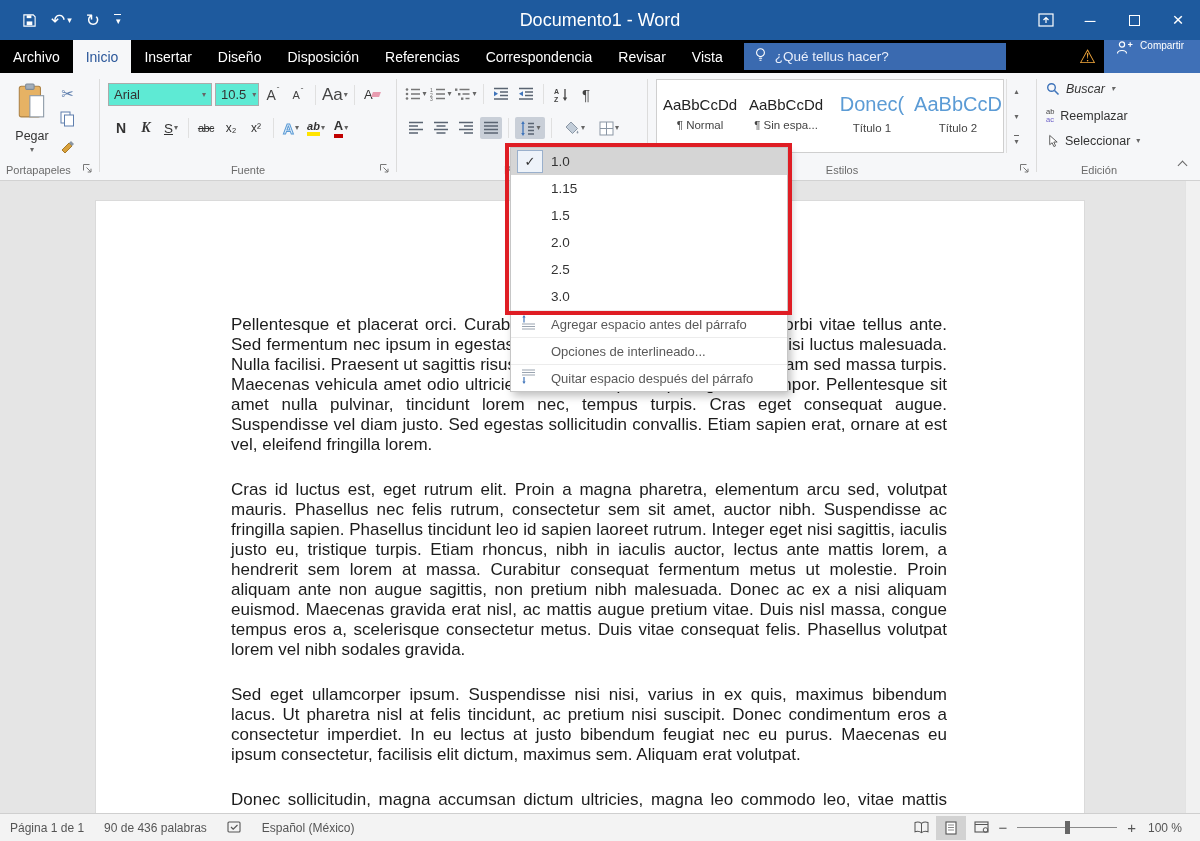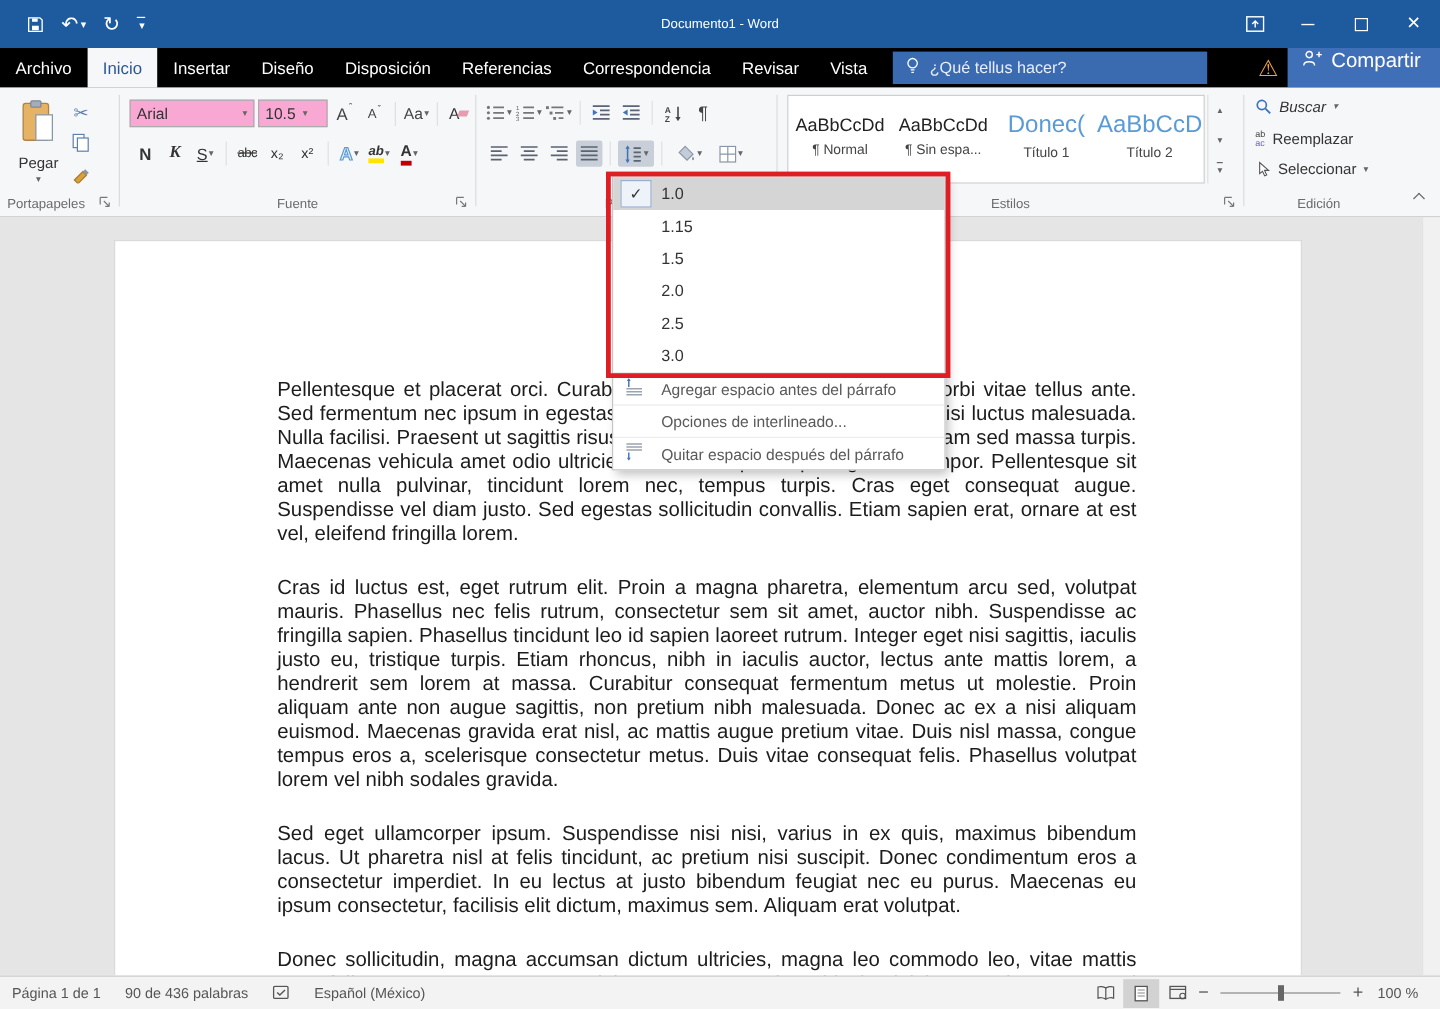--- a/index.html
+++ b/index.html
@@ -5,47 +5,47 @@
   * { margin:0; padding:0; box-sizing:border-box; }
   html,body { width:1200px; height:841px; }
   body { font-family:"Liberation Sans", sans-serif; overflow:hidden; background:#e5e5e5; }
   .window { position:relative; width:1200px; height:841px; }
 
   
   .titlebar { position:absolute; left:0; top:0; width:1200px; height:40px; background:#1e5a9e; display:flex; align-items:center; }
   .qat { display:flex; align-items:center; gap:14px; padding-left:22px; color:#fff; }
   .qat .qbtn { display:flex; align-items:center; color:#fff; font-size:17px; cursor:default; }
   .qat .mini-caret { font-size:9px; margin-left:2px; }
-  .titletext { position:absolute; left:0; right:0; top:0; height:40px; display:flex; align-items:center; justify-content:center; color:#fff; font-size:11px; pointer-events:none; }
+  .titletext { position:absolute; left:0; right:0; top:0; height:40px; display:flex; align-items:center; justify-content:center; color:#fff; font-size:18px; pointer-events:none; }
   .winbtns { position:absolute; right:0; top:0; height:40px; display:flex; align-items:center; }
   .winbtn { width:44px; height:40px; display:flex; align-items:center; justify-content:center; color:#fff; font-size:15px; }
   .maxbox { width:11px; height:11px; border:1px solid #fff; display:inline-block; }
 
   
   .tabrow { position:absolute; left:0; top:40px; width:1200px; height:33px; background:#000000; display:flex; align-items:stretch; }
   .tab { padding:0 13px; display:flex; align-items:center; color:#fff; font-size:14px; white-space:nowrap; }
   .tab.active { background:#f6f7f9; color:#2b579a; }
   .searchband { margin-left:8px; display:flex; align-items:center; gap:8px; background:#3a6ab0; color:#e8eefb; width:262px; padding:0 10px; font-size:13.5px; align-self:center; height:27px; }
   .tab-spacer { flex:1; }
   .warnwrap { display:flex; align-items:center; padding-right:8px; }
   .warnicon { color:#f0a63c; font-size:19px; }
-  .sharebtn { background:#3f70b7; color:#fff; display:flex; align-items:flex-end; gap:7px; padding:0 16px 12px 12px; font-size:17px; }
+  .sharebtn { background:#3f70b7; color:#fff; display:flex; align-items:flex-start; gap:7px; padding:0 16px 12px 12px; font-size:10px; }
 
   
   .ribbon { position:absolute; left:0; top:73px; width:1200px; height:108px; background:#f6f7f9; border-bottom:1px solid #d2d2d2; font-size:12px; color:#444; }
   .gsep { position:absolute; top:6px; bottom:8px; width:1px; background:#dcdcdc; }
   .group { position:absolute; top:0; height:107px; }
   .grouplabel { position:absolute; bottom:4px; left:0; right:0; text-align:center; font-size:11px; color:#6b6b6b; }
   .launcher { position:absolute; bottom:5px; right:5px; width:12px; height:12px; }
   .rowf { position:absolute; display:flex; align-items:center; gap:3px; }
   .rbtn { min-width:22px; height:22px; display:flex; align-items:center; justify-content:center; gap:1px; border-radius:2px; }
   .rbtn.active { background:#c9cfd8; }
   .caret { font-size:8px; color:#666; line-height:1; }
   .vsep { width:1px; height:20px; background:#e0e0e0; margin:0 3px; }
-  .combo { display:flex; align-items:center; background:#f9a8d4; border:1px solid #ababab; height:23px; padding:0 5px; font-size:13px; color:#333; gap:6px; }
+  .combo { display:flex; align-items:center; background:#5eead4; border:1px solid #ababab; height:23px; padding:0 5px; font-size:13px; color:#333; gap:6px; }
 
   
   .pegarbtn { position:absolute; left:10px; top:10px; width:44px; height:84px; display:flex; flex-direction:column; align-items:center; gap:3px; }
   .pegarbtn .plabel { font-size:12.5px; color:#333; margin-top:4px; }
   .clipcol { position:absolute; left:60px; top:12px; display:flex; flex-direction:column; gap:8px; align-items:center; }
   .scissors { color:#5f7fae; font-size:15px; }
 
   
   .boldN { font-weight:bold; font-size:14px; color:#333; }
   .italK { font-style:italic; font-family:"Liberation Serif", serif; font-weight:bold; font-size:14px; color:#333; }
@@ -216,35 +216,35 @@
           </svg>
       </span>
     </div>
 
     <div class="group" style="left:100px; width:296px;">
       <div class="rowf" style="left:8px; top:10px;">
         <span class="combo" style="width:104px; justify-content:space-between;">
           <span>Arial</span>
           <span class="caret">▾</span>
         </span>
-        <span class="combo" style="width:58px; ">
+        <span class="combo" style="width:44px; ">
           <span>10.5</span>
           <span class="caret">▾</span>
         </span>
         <span class="rbtn">
             <span style="font-size:14px;">A</span>
             <span style="font-size:8px; margin-top:-10px;">ˆ</span>
           </span>
         <span class="rbtn">
             <span style="font-size:11px;">A</span>
             <span style="font-size:8px; margin-top:-8px;">ˇ</span>
           </span>
         <span class="vsep"></span>
         <span class="rbtn">
-            <span style="font-size:13px;">Aa</span>
+            <span style="font-size:17px;">Aa</span>
             <span class="caret">▾</span>
           </span>
         <span class="vsep"></span>
         <span class="rbtn">
             <span class="clearA">A</span>
             <span class="eraser"></span>
           </span>
       </div>
       <div class="rowf" style="left:10px; top:44px;">
         <span class="rbtn">

